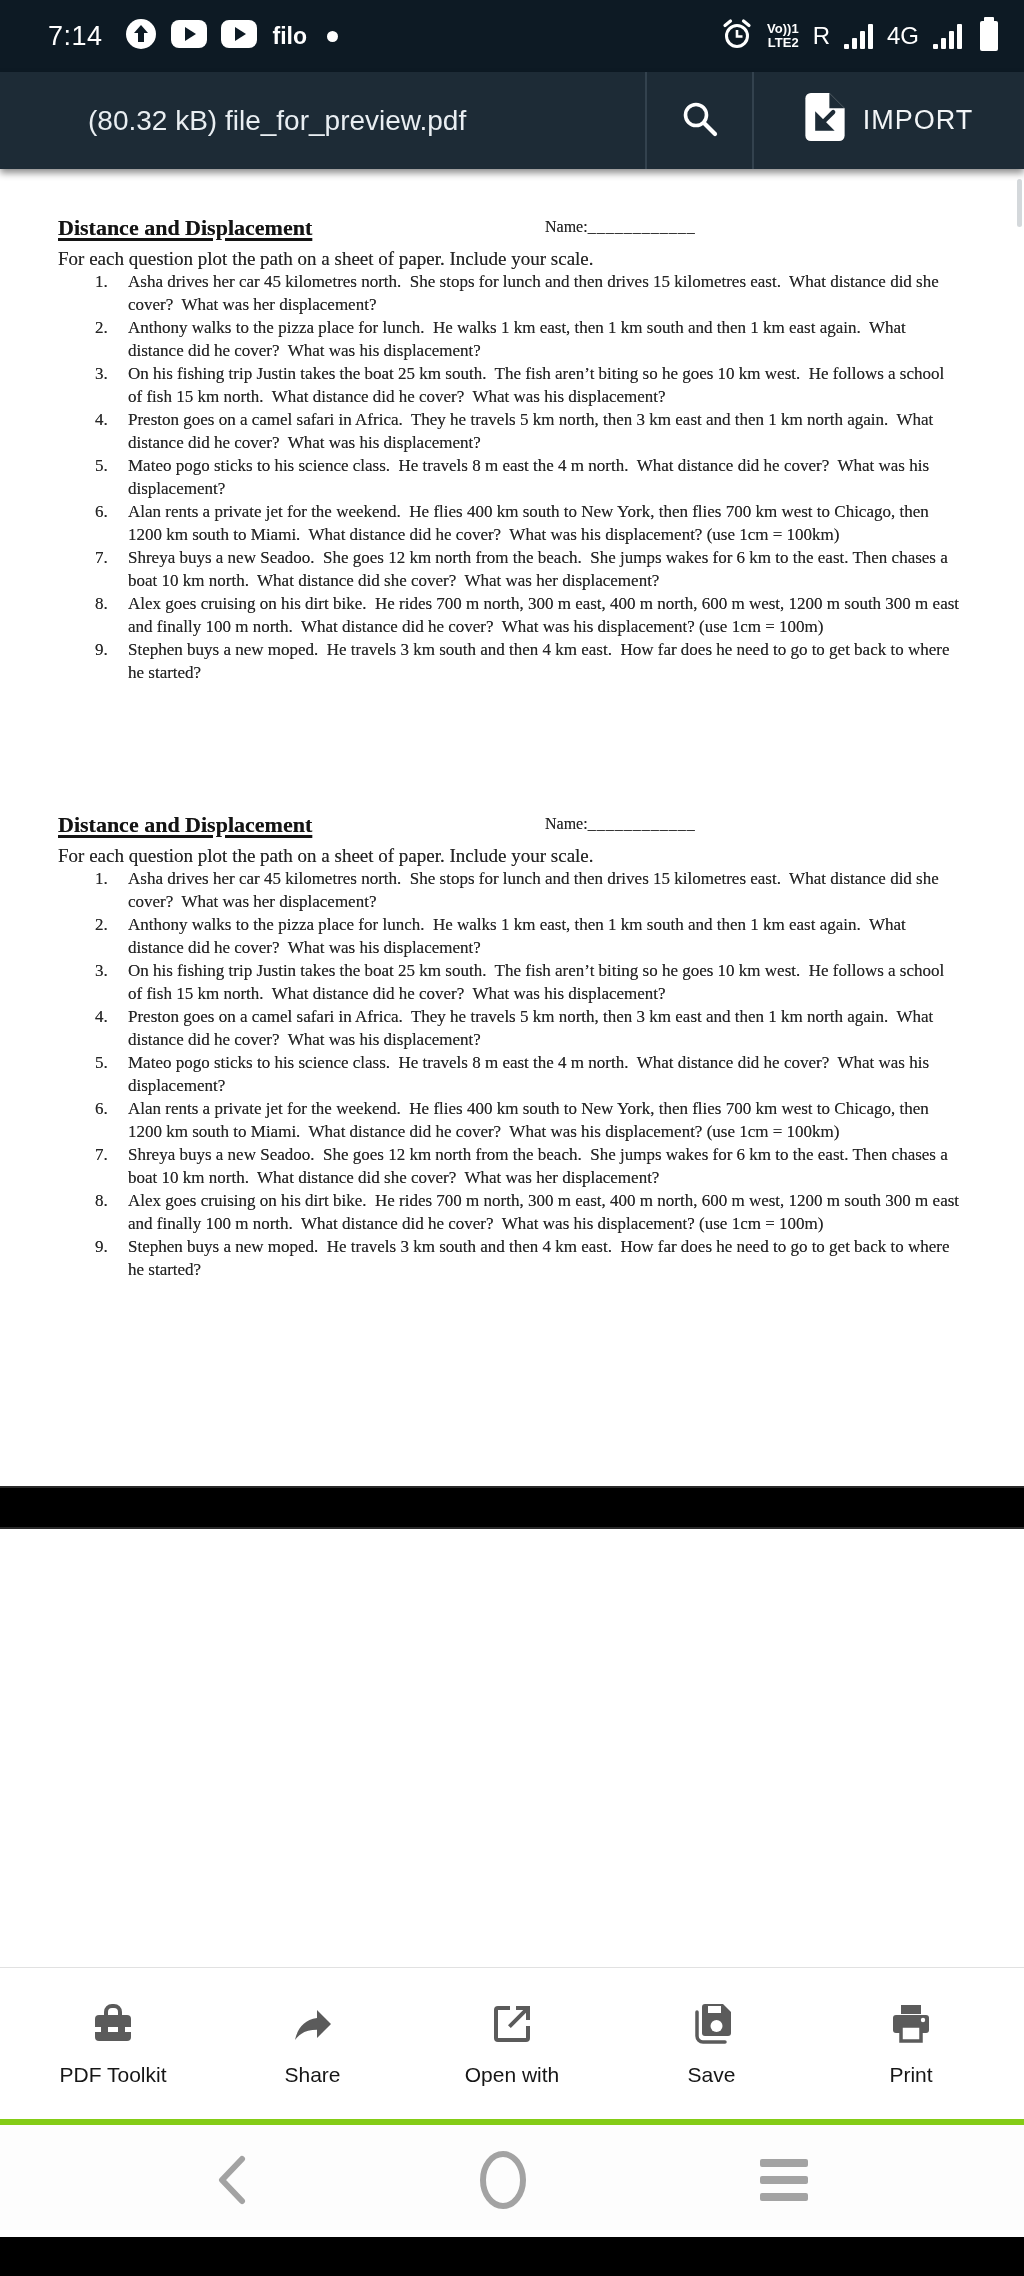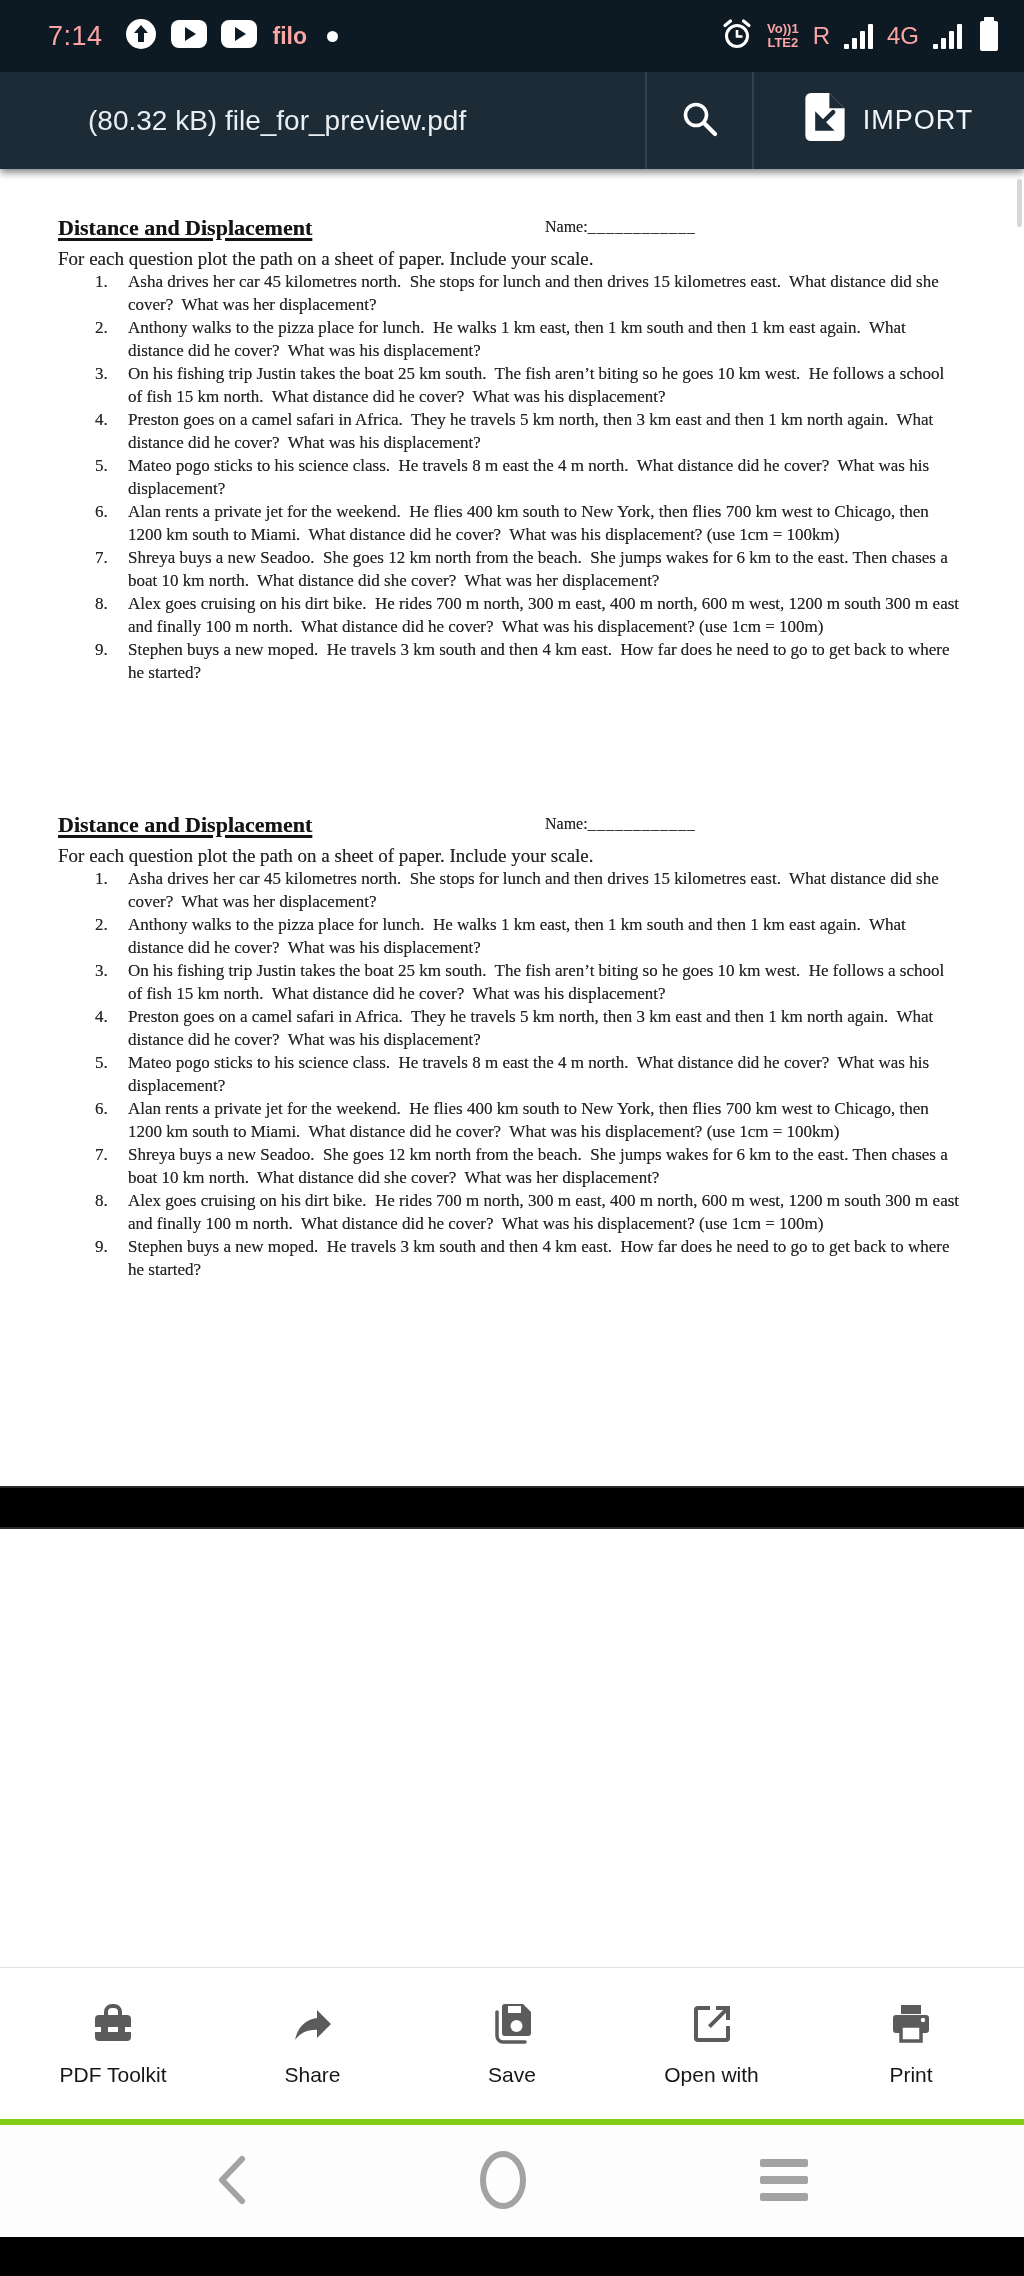--- a/index.html
+++ b/index.html
@@ -1,26 +1,26 @@
 <!DOCTYPE html>
 <html><head>
 <meta charset="utf-8">
 <style>
   * { margin:0; padding:0; box-sizing:border-box; }
   html,body { width:1024px; }
   body { font-family:"Liberation Sans", sans-serif; background:#000; }
   .screen { position:relative; width:1024px; height:2276px; overflow:hidden; background:#000; display:flex; flex-direction:column; }
 
   
-  .status-bar { height:72px; background:#0d1a24; color:#fca5a5; display:flex; align-items:center; justify-content:space-between; padding:0 26px 0 48px; flex:0 0 auto; }
+  .status-bar { height:72px; background:#0d1a24; color:#ffffff; display:flex; align-items:center; justify-content:space-between; padding:0 26px 0 48px; flex:0 0 auto; }
   .sb-left, .sb-right { display:flex; align-items:center; gap:14px; }
   .sb-time { font-size:27px; font-weight:500; letter-spacing:0.5px; margin-right:8px; }
   .sb-app { font-size:23px; font-weight:700; margin-left:2px; }
   .dot { width:11px; height:11px; border-radius:50%; background:#fff; margin-left:6px; }
-  .volte { display:flex; flex-direction:column; line-height:14px; font-size:13px; font-weight:700; text-align:center; }
+  .volte { display:flex; flex-direction:column; line-height:14px; font-size:13px; font-weight:700; text-align:right; }
   .sb-letter { font-size:24px; font-weight:400; }
   .signal { display:flex; align-items:flex-end; gap:3px; height:26px; }
   .signal i { display:block; width:5px; background:#fff; border-radius:1px; }
   .signal .b0 { height:5px; } .signal .b1 { height:11px; } .signal .b2 { height:18px; } .signal .b3 { height:25px; }
   .battery { position:relative; width:18px; height:30px; background:#fff; border-radius:2px; margin-left:4px; }
   .battery::before { content:""; position:absolute; top:-4px; left:4px; width:10px; height:4px; background:#fff; border-radius:1px 1px 0 0; }
 
   
   .app-header { height:97px; background:#1d2b36; display:flex; align-items:stretch; color:#eef2f5; flex:0 0 auto; position:relative; z-index:3; box-shadow:0 4px 7px rgba(0,0,0,0.45); }
   .file-title { flex:1; display:flex; align-items:center; padding-left:88px; font-size:28px; font-weight:400; color:#e9eef2; white-space:nowrap; overflow:hidden; }
@@ -205,40 +205,40 @@
     <button class="action-item">
       <span>
         <svg width="48" height="48" viewBox="0 0 48 48" fill="currentColor">
             <path d="M28 18v-8l14 14-14 14v-8.2c-10 0-17 3.2-22 10.2 2-10 8-20 22-22z"></path>
           </svg>
       </span>
       <span class="action-label">Share</span>
     </button>
     <button class="action-item">
       <span>
+        <svg width="48" height="48" viewBox="0 0 48 48" fill="currentColor">
+            <path d="M38 38H10V10h12V6H10a4 4 0 0 0-4 4v28a4 4 0 0 0 4 4h28a4 4 0 0 0 4-4V26h-4z"></path>
+            <path d="M28 6v4h7.2L20 25.2 22.8 28 38 12.8V20h4V6z"></path>
+          </svg>
+      </span>
+      <span class="action-label">Open with</span>
+    </button>
+    <button class="action-item">
+      <span>
         <svg width="48" height="48" viewBox="0 0 48 48">
             <path d="M9 12v24a6 6 0 0 0 6 6h22" fill="none" stroke="currentColor" stroke-width="3.5" stroke-linecap="round"></path>
             <path d="M17 4h18l8 8v21a3 3 0 0 1-3 3H17a3 3 0 0 1-3-3V7a3 3 0 0 1 3-3z" fill="currentColor"></path>
             <circle cx="28.5" cy="26" r="6" fill="#fff"></circle>
             <rect x="20" y="6" width="13" height="7" fill="#fff"></rect>
           </svg>
       </span>
       <span class="action-label">Save</span>
     </button>
     <button class="action-item">
       <span>
-        <svg width="48" height="48" viewBox="0 0 48 48" fill="currentColor">
-            <path d="M38 38H10V10h12V6H10a4 4 0 0 0-4 4v28a4 4 0 0 0 4 4h28a4 4 0 0 0 4-4V26h-4z"></path>
-            <path d="M28 6v4h7.2L20 25.2 22.8 28 38 12.8V20h4V6z"></path>
-          </svg>
-      </span>
-      <span class="action-label">Open with</span>
-    </button>
-    <button class="action-item">
-      <span>
         <svg width="48" height="48" viewBox="0 0 48 48">
             <rect x="14" y="5" width="20" height="9" fill="currentColor"></rect>
             <rect x="6" y="15" width="36" height="18" rx="3" fill="currentColor"></rect>
             <circle cx="36" cy="20" r="2.2" fill="#fff"></circle>
             <rect x="14" y="26" width="20" height="15" fill="#fff" stroke="currentColor" stroke-width="3.5"></rect>
           </svg>
       </span>
       <span class="action-label">Print</span>
     </button>
   </div>

